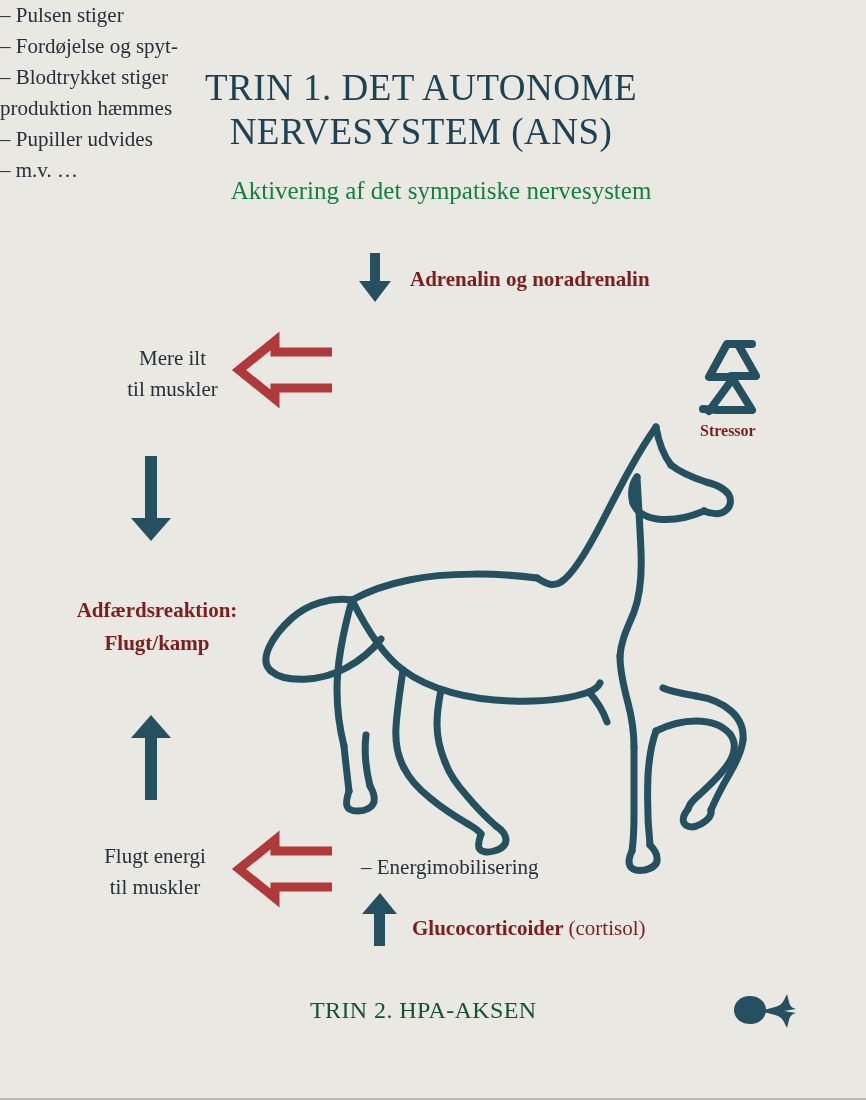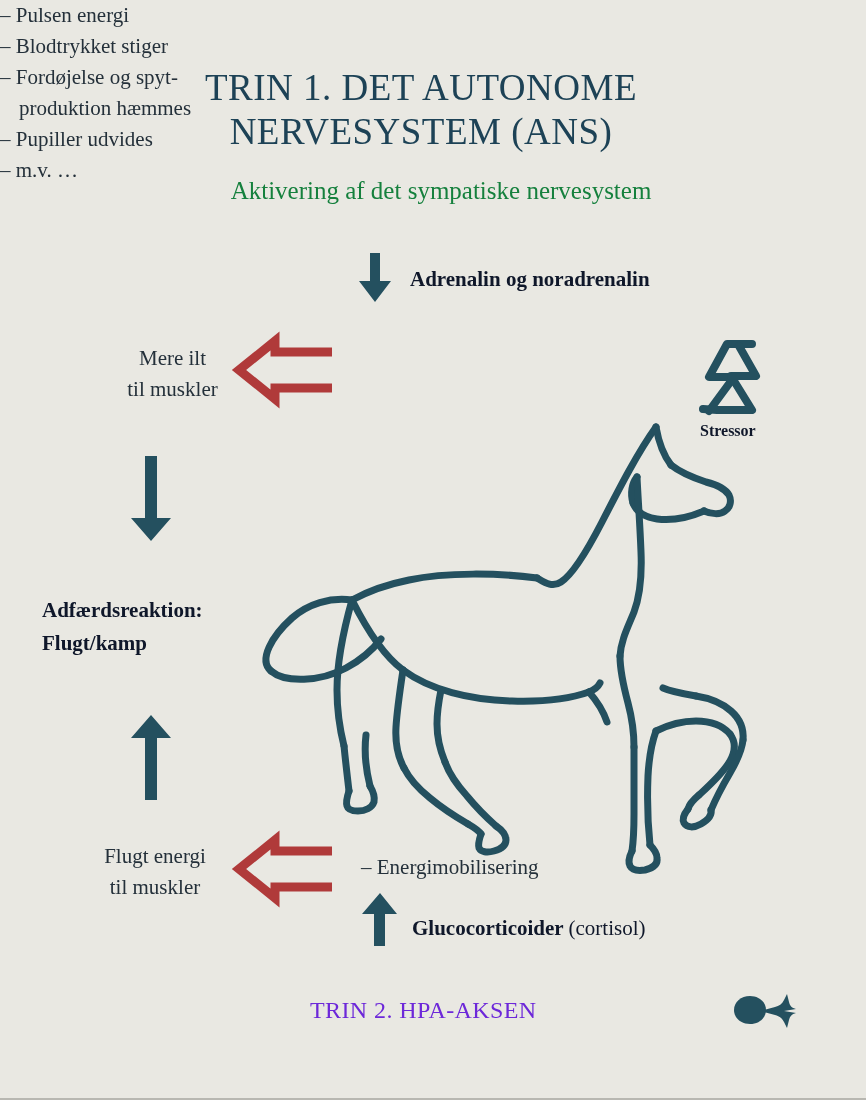--- a/index.html
+++ b/index.html
@@ -54,21 +54,21 @@
     font-size: 21px;
     line-height: 31px;
     color: #24303a;
     white-space: nowrap;
   }
   .bold-teal {
     position: absolute;
     font-size: 21px;
     line-height: 30px;
     font-weight: bold;
-    color: #0f172a;
+    color: #7f1d1d;
     white-space: nowrap;
   }
   .centered-lines {
     text-align: center;
   }
 
   
   #adrenalin-label {
     left: 410px;
     top: 264px;
@@ -78,35 +78,34 @@
     left: 356px;
     top: 324px;
     font-size: 21px;
     line-height: 31px;
     color: #24303a;
   }
   #symptom-list .li {
     white-space: nowrap;
   }
   #symptom-list .cont {
-    padding-left: 19px;
   }
 
   #mere-ilt {
     left: 105px;
     top: 343px;
     width: 135px;
     text-align: center;
     white-space: normal;
   }
   #adfaerd {
     left: 42px;
     top: 594px;
     width: 230px;
-    text-align: left;
+    text-align: center;
     white-space: normal;
     line-height: 33px;
     font-size: 21px;
   }
   #mere-energi {
     left: 85px;
     top: 841px;
     width: 140px;
     text-align: center;
     white-space: normal;
@@ -125,21 +124,21 @@
     left: 700px;
     top: 416px;
     font-size: 16px;
   }
   #trin2 {
     position: absolute;
     left: 310px;
     top: 997px;
     font-size: 24px;
     letter-spacing: 0.4px;
-    color: #6d28d9;
+    color: #14532d;
     white-space: nowrap;
   }
 
   
   .art {
     position: absolute;
     left: 0;
     top: 0;
     width: 866px;
     height: 1100px;
@@ -180,23 +179,23 @@
 
   <div class="title">
     <div>TRIN 1. DET AUTONOME</div>
     <div>NERVESYSTEM (ANS)</div>
   </div>
   <div class="subtitle">Aktivering af det sympatiske nervesystem</div>
 
   <div class="bold-teal" id="adrenalin-label">Adrenalin og noradrenalin</div>
 
   <div id="symptom-list">
-    <div class="li">– Pulsen energi</div>
+    <div class="li">– Pulsen stiger</div>
+    <div class="li">– Fordøjelse og spyt-</div>
     <div class="li">– Blodtrykket stiger</div>
-    <div class="li">– Fordøjelse og spyt-</div>
     <div class="li cont">produktion hæmmes</div>
     <div class="li">– Pupiller udvides</div>
     <div class="li">– m.v. …</div>
   </div>
 
   <div class="plain centered-lines" id="mere-ilt">
     <div>Mere ilt</div>
     <div>til muskler</div>
   </div>
 

